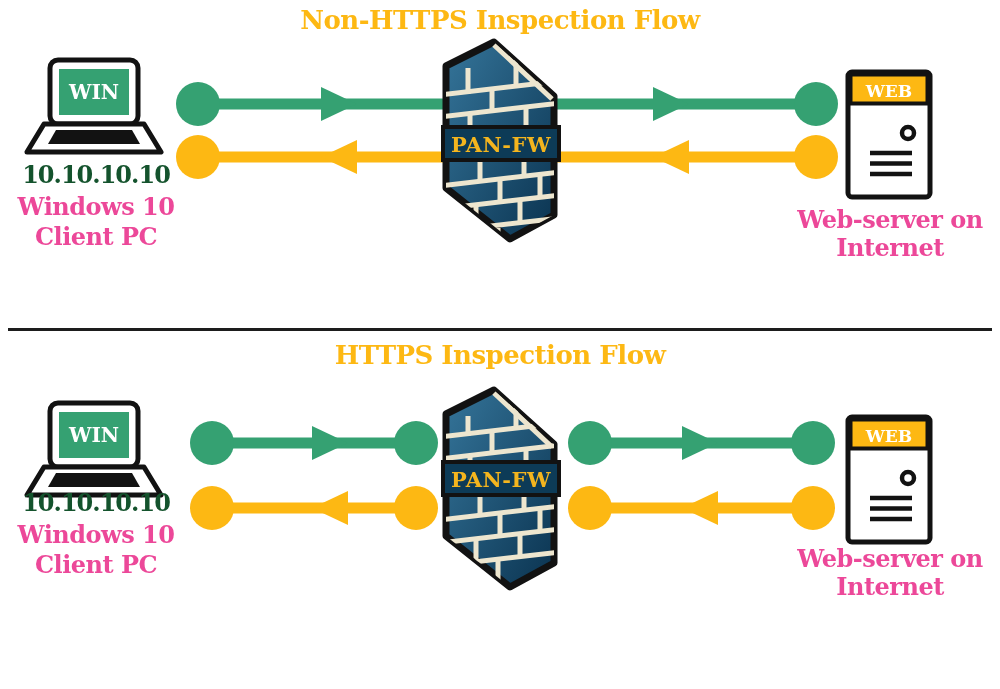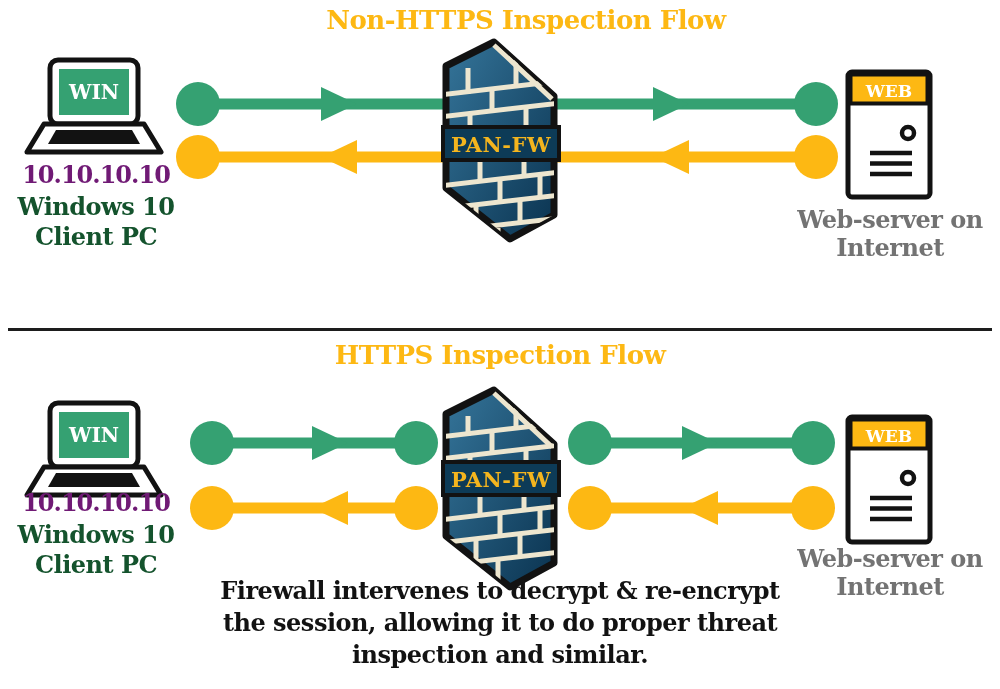--- a/index.html
+++ b/index.html
@@ -5,23 +5,23 @@
   html,body { margin:0; padding:0; background:#ffffff; }
   .stage {
     position:relative; width:1000px; height:689px; overflow:hidden;
     background:#ffffff; font-family:"DejaVu Serif", serif; font-weight:700;
   }
   .stage svg { position:absolute; left:0; display:block; }
   #panel1-svg { top:0; }
   #panel2-svg { top:330px; }
   .label { position:absolute; transform:translateX(-50%); text-align:center; white-space:nowrap; line-height:1.16; }
   .title { font-size:26px; color:#FDB813; letter-spacing:-0.5px; }
-  .ip    { font-size:24px; color:#701a75; letter-spacing:-1px; }
-  .gtxt  { font-size:24px; color:#14532d; letter-spacing:-0.5px; }
-  .btxt  { font-size:24px; color:#737373; letter-spacing:-0.5px; }
+  .ip    { font-size:24px; color:#14532d; letter-spacing:-1px; }
+  .gtxt  { font-size:24px; color:#ec4899; letter-spacing:-0.5px; }
+  .btxt  { font-size:24px; color:#ec4899; letter-spacing:-0.5px; }
   .caption { font-size:24px; color:#121212; letter-spacing:-0.5px; line-height:1.33; }
   .divider { position:absolute; left:8px; width:984px; height:3px; background:#1d1d1d; top:328px; }
   .svg-label { font-family:"DejaVu Serif", serif; font-weight:700; }
 </style>
 </head>
 <body>
 
 <div class="stage">
 
   <svg id="panel1-svg" width="1000" height="330" viewBox="0 0 1000 330">
@@ -171,36 +171,31 @@
       <g stroke="#121212" stroke-width="4.5">
         <line x1="870" y1="153" x2="912" y2="153"></line>
         <line x1="870" y1="163.5" x2="912" y2="163.5"></line>
         <line x1="870" y1="174" x2="912" y2="174"></line>
       </g>
     </g>
   </svg>
 
   <div class="divider"></div>
 
-  <div class="label title" style="left:500px; top:5px;margin-left:26px;">Non-HTTPS Inspection Flow</div>
+  <div class="label title" style="left:500px; top:5px;">Non-HTTPS Inspection Flow</div>
   <div class="label ip" style="left:96px; top:161px;">10.10.10.10</div>
   <div class="label gtxt" style="left:96px; top:193px;">Windows 10</div>
   <div class="label gtxt" style="left:96px; top:223px;">Client PC</div>
   <div class="label btxt" style="left:890px; top:206px;">
     <div>Web-server on</div>
     <div>Internet</div>
   </div>
 
   <div class="label title" style="left:500px; top:340px;">HTTPS Inspection Flow</div>
   <div class="label ip" style="left:96px; top:489px;">10.10.10.10</div>
   <div class="label gtxt" style="left:96px; top:521px;">Windows 10</div>
   <div class="label gtxt" style="left:96px; top:551px;">Client PC</div>
   <div class="label btxt" style="left:890px; top:545px;">
     <div>Web-server on</div>
     <div>Internet</div>
   </div>
-  <div class="label caption" style="left:500px; top:575px;">
-    <div>Firewall intervenes to decrypt &amp; re-encrypt</div>
-    <div>the session, allowing it to do proper threat</div>
-    <div>inspection and similar.</div>
-  </div>
 
 </div>
 
 </body></html>

